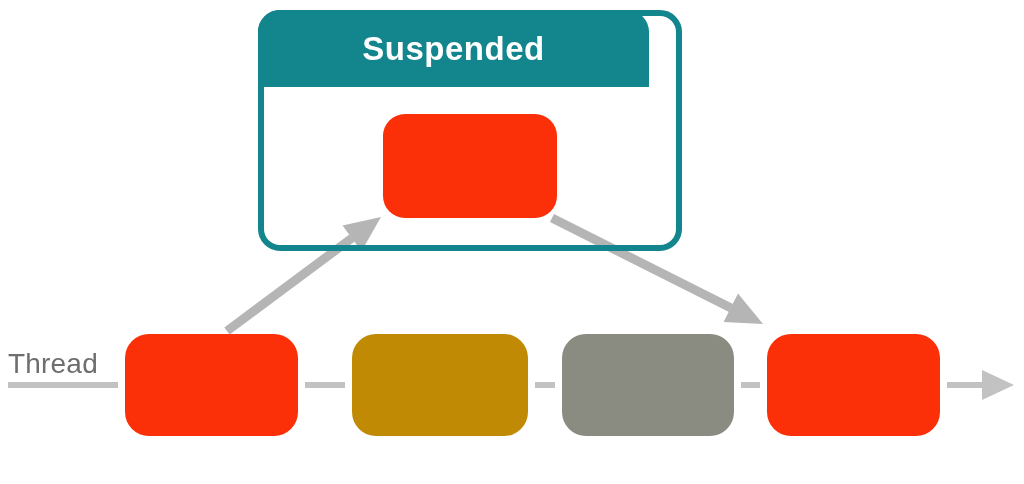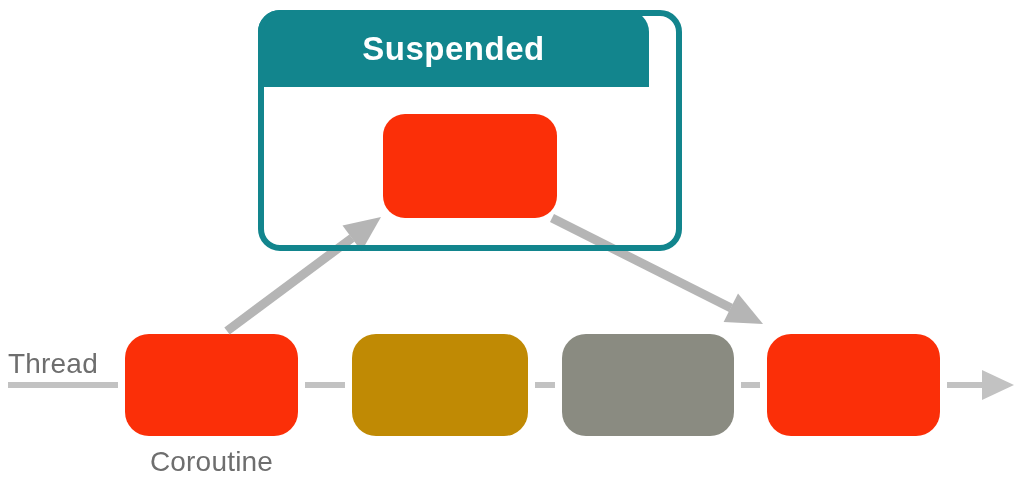--- a/index.html
+++ b/index.html
@@ -82,15 +82,14 @@
       <line x1="552" y1="218" x2="731" y2="308" stroke-width="9" stroke="#B5B5B5"></line>
       <polygon points="763,324 723.6,322.1 738,293.5" fill="#B5B5B5"></polygon>
     </g>
   </svg>
 
   <div id="suspended-border"></div>
 
   <div id="suspended-coroutine-block" style="background: rgb(251, 47, 8);"></div>
 
   <div id="thread-label" class="diagram-label" style="color: rgb(110, 110, 110);">Thread</div>
-  <div id="coroutine-label" class="diagram-label" style="color: rgb(110, 110, 110);">Coroutine</div>
 
 </div>
 
 </body></html>

